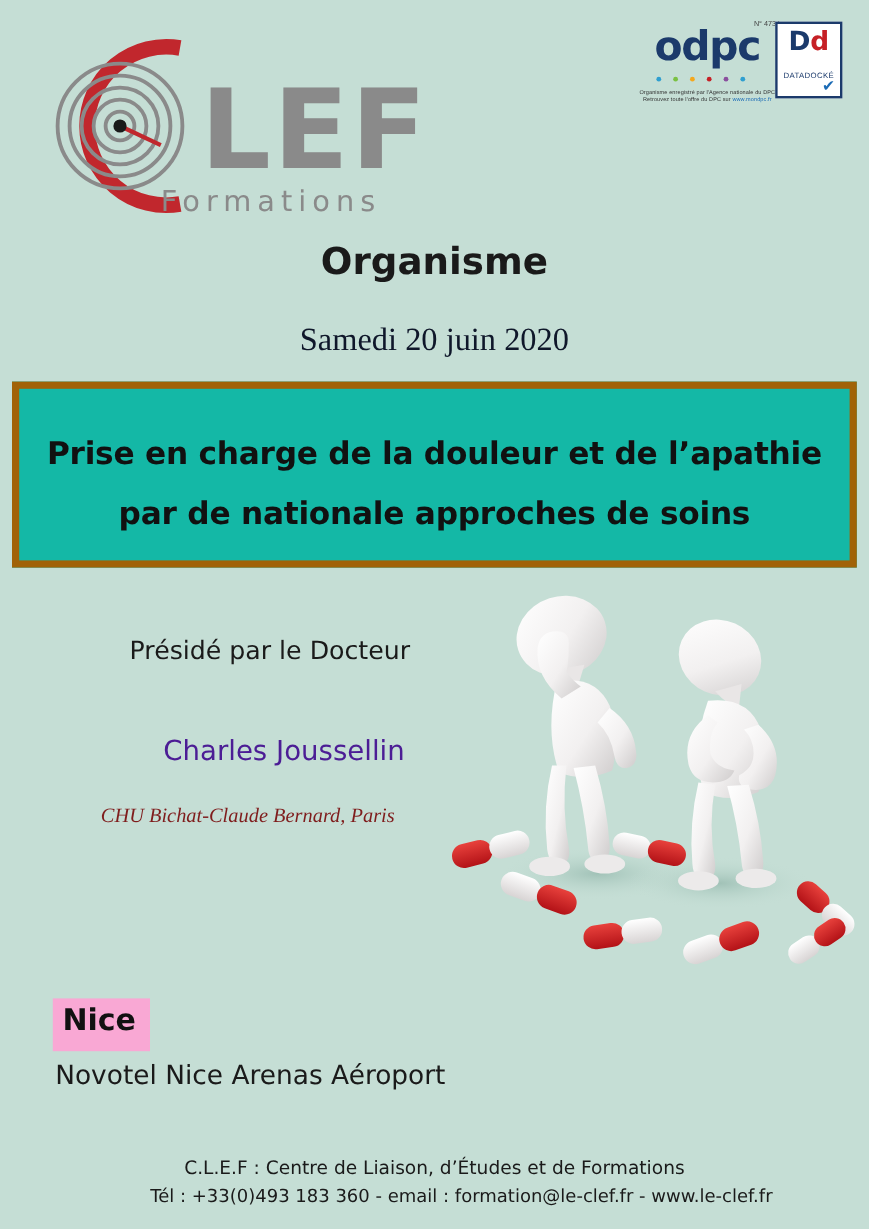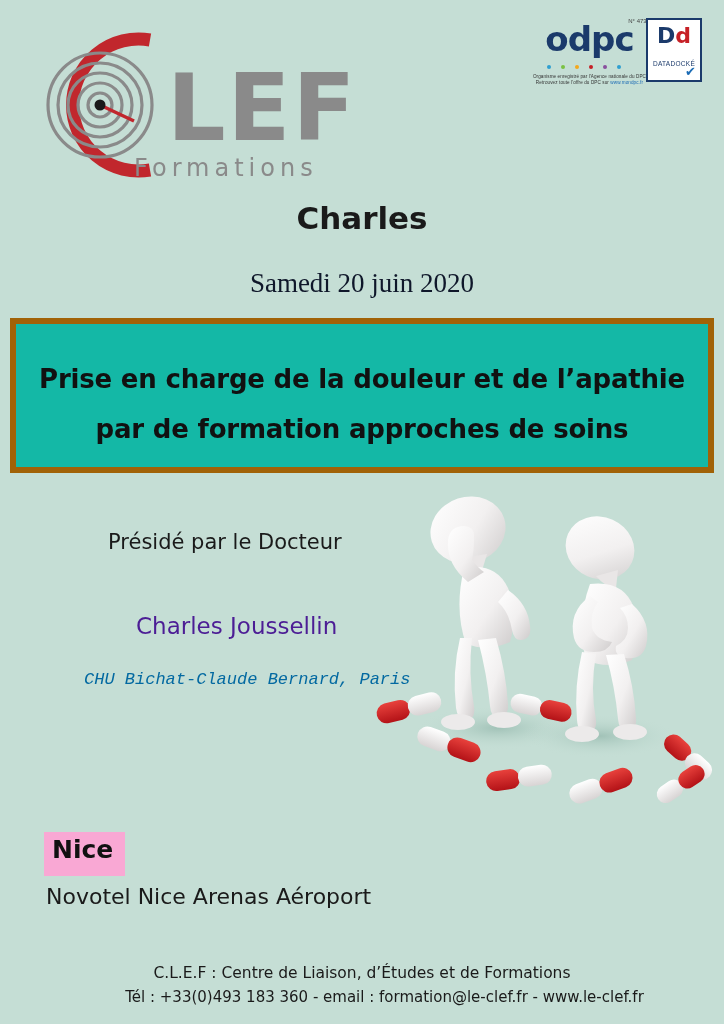--- a/index.html
+++ b/index.html
@@ -158,24 +158,24 @@
     top: 613px;
     left: 136px;
     font-family: "DejaVu Sans", sans-serif;
     font-size: 23px;
     color: #4c1d95;
   }
   .doctor-aff {
     position: absolute;
     top: 670px;
     left: 84px;
-    font-family: Liberation Mono, monospace;
+    font-family: Liberation Serif, serif;
     font-style: italic;
     font-size: 17px;
-    color: #0369a1;
+    color: #7f1d1d;
   }
 
   
   .illus {
     position: absolute;
     left: 368px;
     top: 486px;
     width: 348px;
     height: 330px;
   }
@@ -261,26 +261,26 @@
     </div>
 
     <div class="datadock">
       <div class="dd-letters">D<span class="red">d</span></div>
       <div class="dd-label">DATADOCKÉ</div>
       <div class="dd-check">✔</div>
     </div>
 
   </div>
 
-  <div class="colloque">Charles</div>
+  <div class="colloque">Organisme</div>
   <div class="date">Samedi 20 juin 2020</div>
 
   <div class="white-band">
     <div class="band-line l1">Prise en charge de la douleur et de l’apathie</div>
-    <div class="band-line l2">par de formation approches de soins</div>
+    <div class="band-line l2">par de nationale approches de soins</div>
   </div>
 
   <div class="preside">Présidé par le Docteur</div>
   <div class="doctor-name">Charles Joussellin</div>
   <div class="doctor-aff">CHU Bichat-Claude Bernard, Paris</div>
 
   <div class="illus">
     <svg width="348" height="330" viewBox="0 0 348 330" xmlns="http://www.w3.org/2000/svg">
       <defs>
         <linearGradient id="bodyG" x1="0" y1="0" x2="1" y2="1">

